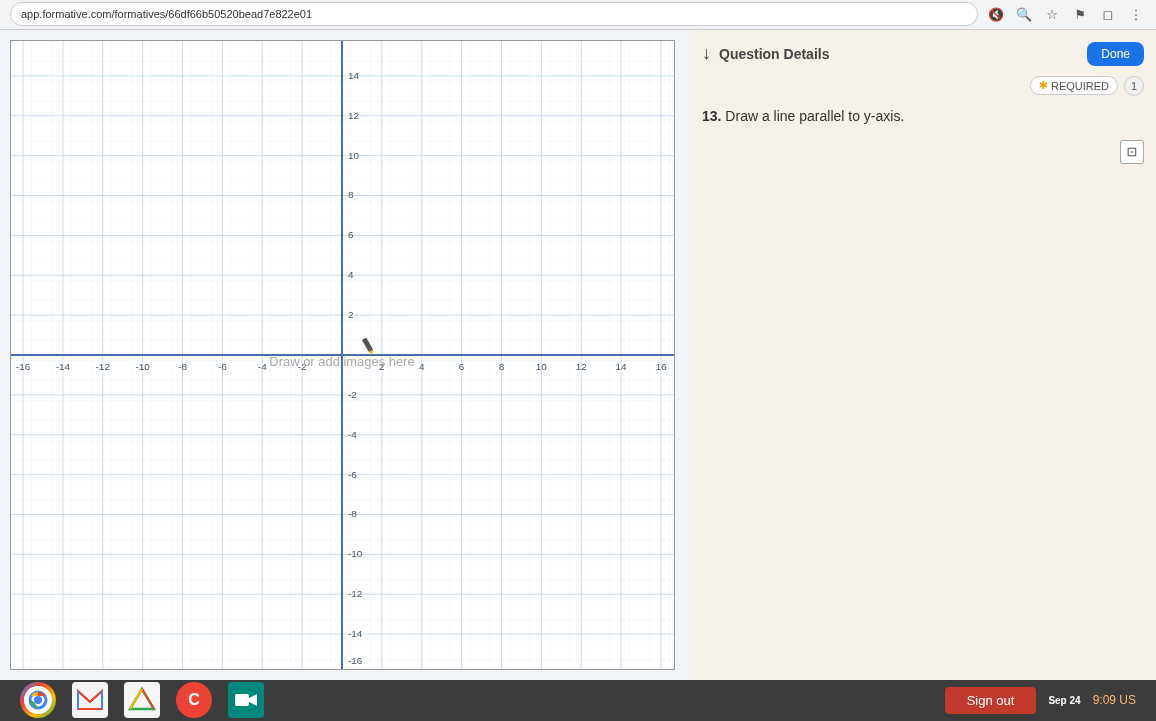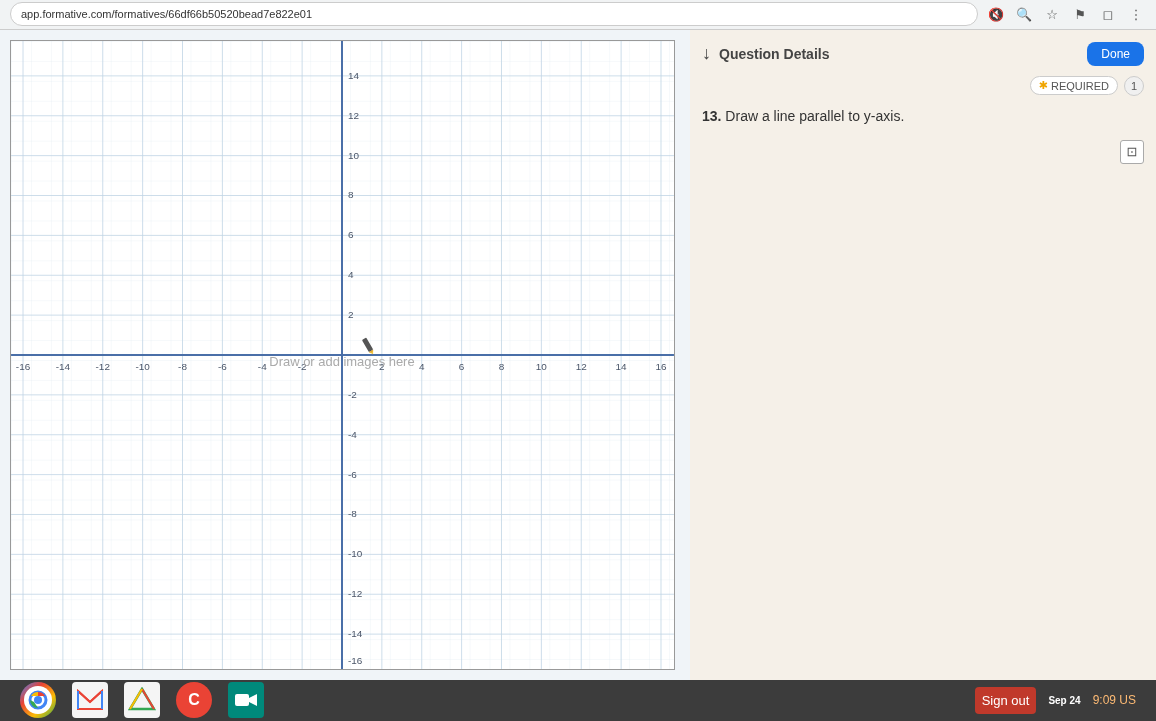--- a/index.html
+++ b/index.html
@@ -226,21 +226,21 @@
       display: flex;
       align-items: center;
       gap: 12px;
     }
 
     .sign-out-btn {
       background: #c0392b;
       color: white;
       border: none;
       border-radius: 4px;
-      padding: 6px 7px;
+      padding: 6px 22px;
       font-size: 13px;
       cursor: pointer;
     }
 
     .taskbar-date {
       color: white;
       font-size: 10px;
       font-weight: bold;
     }
 

